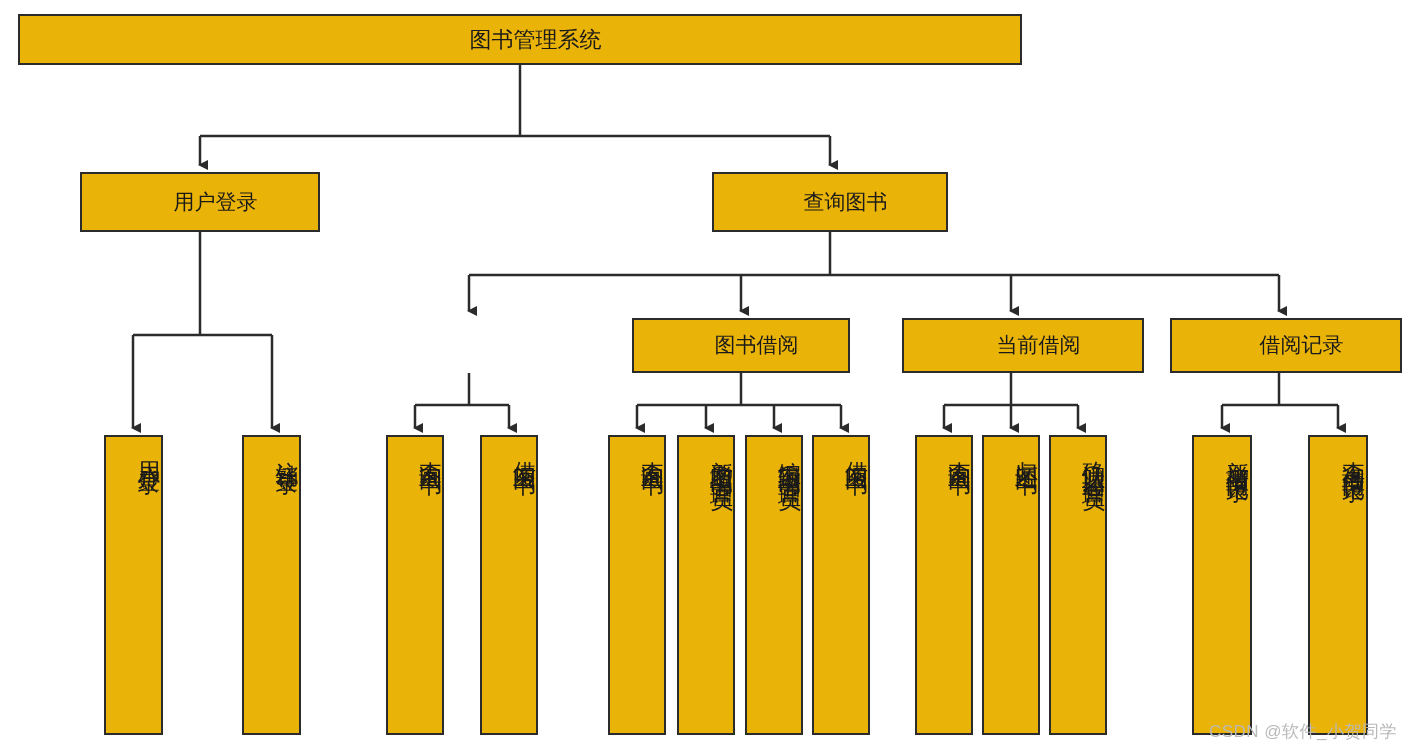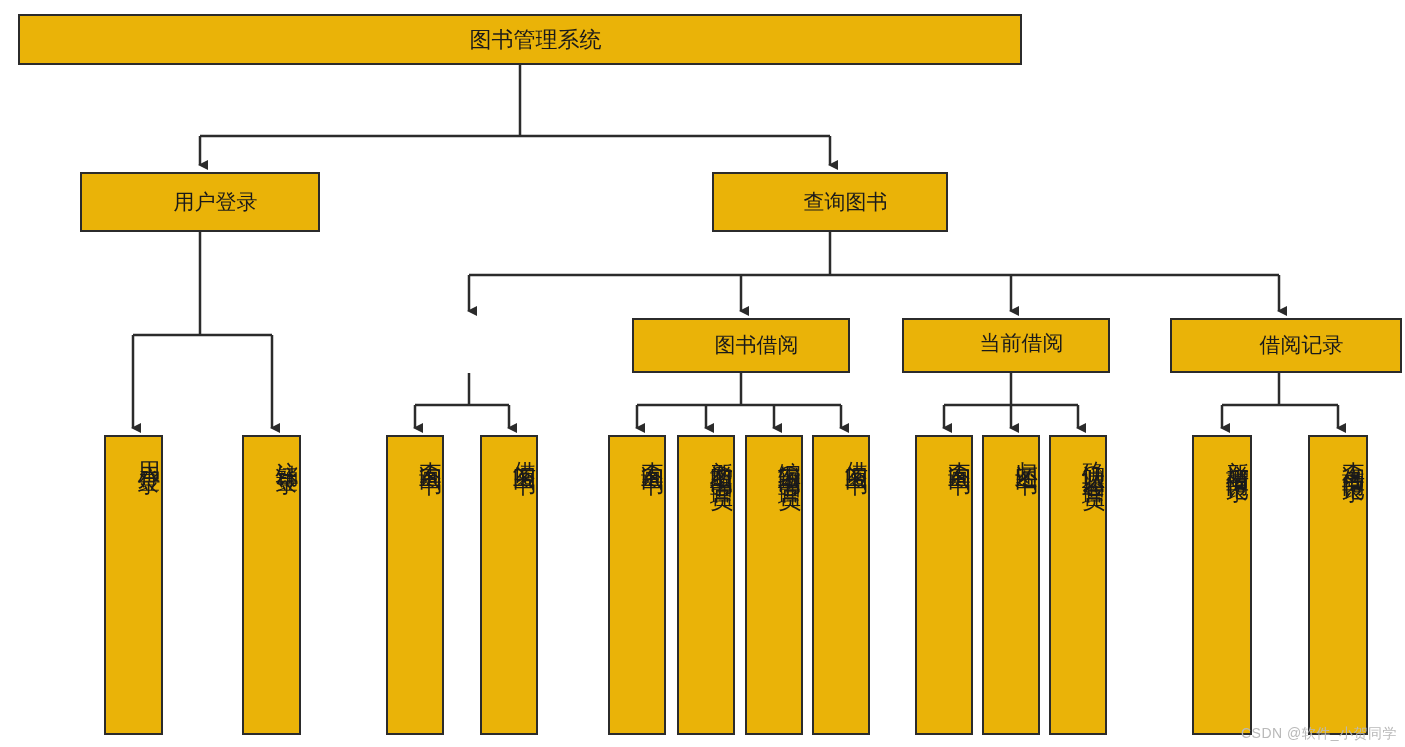--- a/index.html
+++ b/index.html
@@ -40,21 +40,21 @@
     writing-mode:vertical-rl;
     text-orientation:upright;
     font-size:23px;
     letter-spacing:4px;
     line-height:1;
     white-space:nowrap;
   }
   .watermark{
     position:absolute;
     right:8px;bottom:4px;
-    font-size:14px;
+    font-size:17px;
     color:#b9b9b9;
     letter-spacing:0.5px;
     white-space:nowrap;
   }
 </style>
 </head>
 <body>
 
 <div id="stage">
 
@@ -115,21 +115,21 @@
   <div class="node h" style="left:80px;top:172px;width:240px;height:60px;">
     <span class="lbl">用户登录</span>
   </div>
   <div class="node h" style="left:712px;top:172px;width:236px;height:60px;">
     <span class="lbl">查询图书</span>
   </div>
 
   <div class="node h" style="left:632px;top:318px;width:218px;height:55px;">
     <span class="lbl">图书借阅</span>
   </div>
-  <div class="node h" style="left:902px;top:318px;width:208px;height:55px;font-family:Liberation Mono, monospace;">
+  <div class="node h" style="left:902px;top:318px;width:242px;height:55px;">
     <span class="lbl">当前借阅</span>
   </div>
   <div class="node h" style="left:1170px;top:318px;width:232px;height:55px;">
     <span class="lbl">借阅记录</span>
   </div>
 
   <div class="node v" style="left:104px;top:435px;width:59px;height:300px;">
     <span class="lbl">用户登录</span>
   </div>
   <div class="node v" style="left:242px;top:435px;width:59px;height:300px;">

